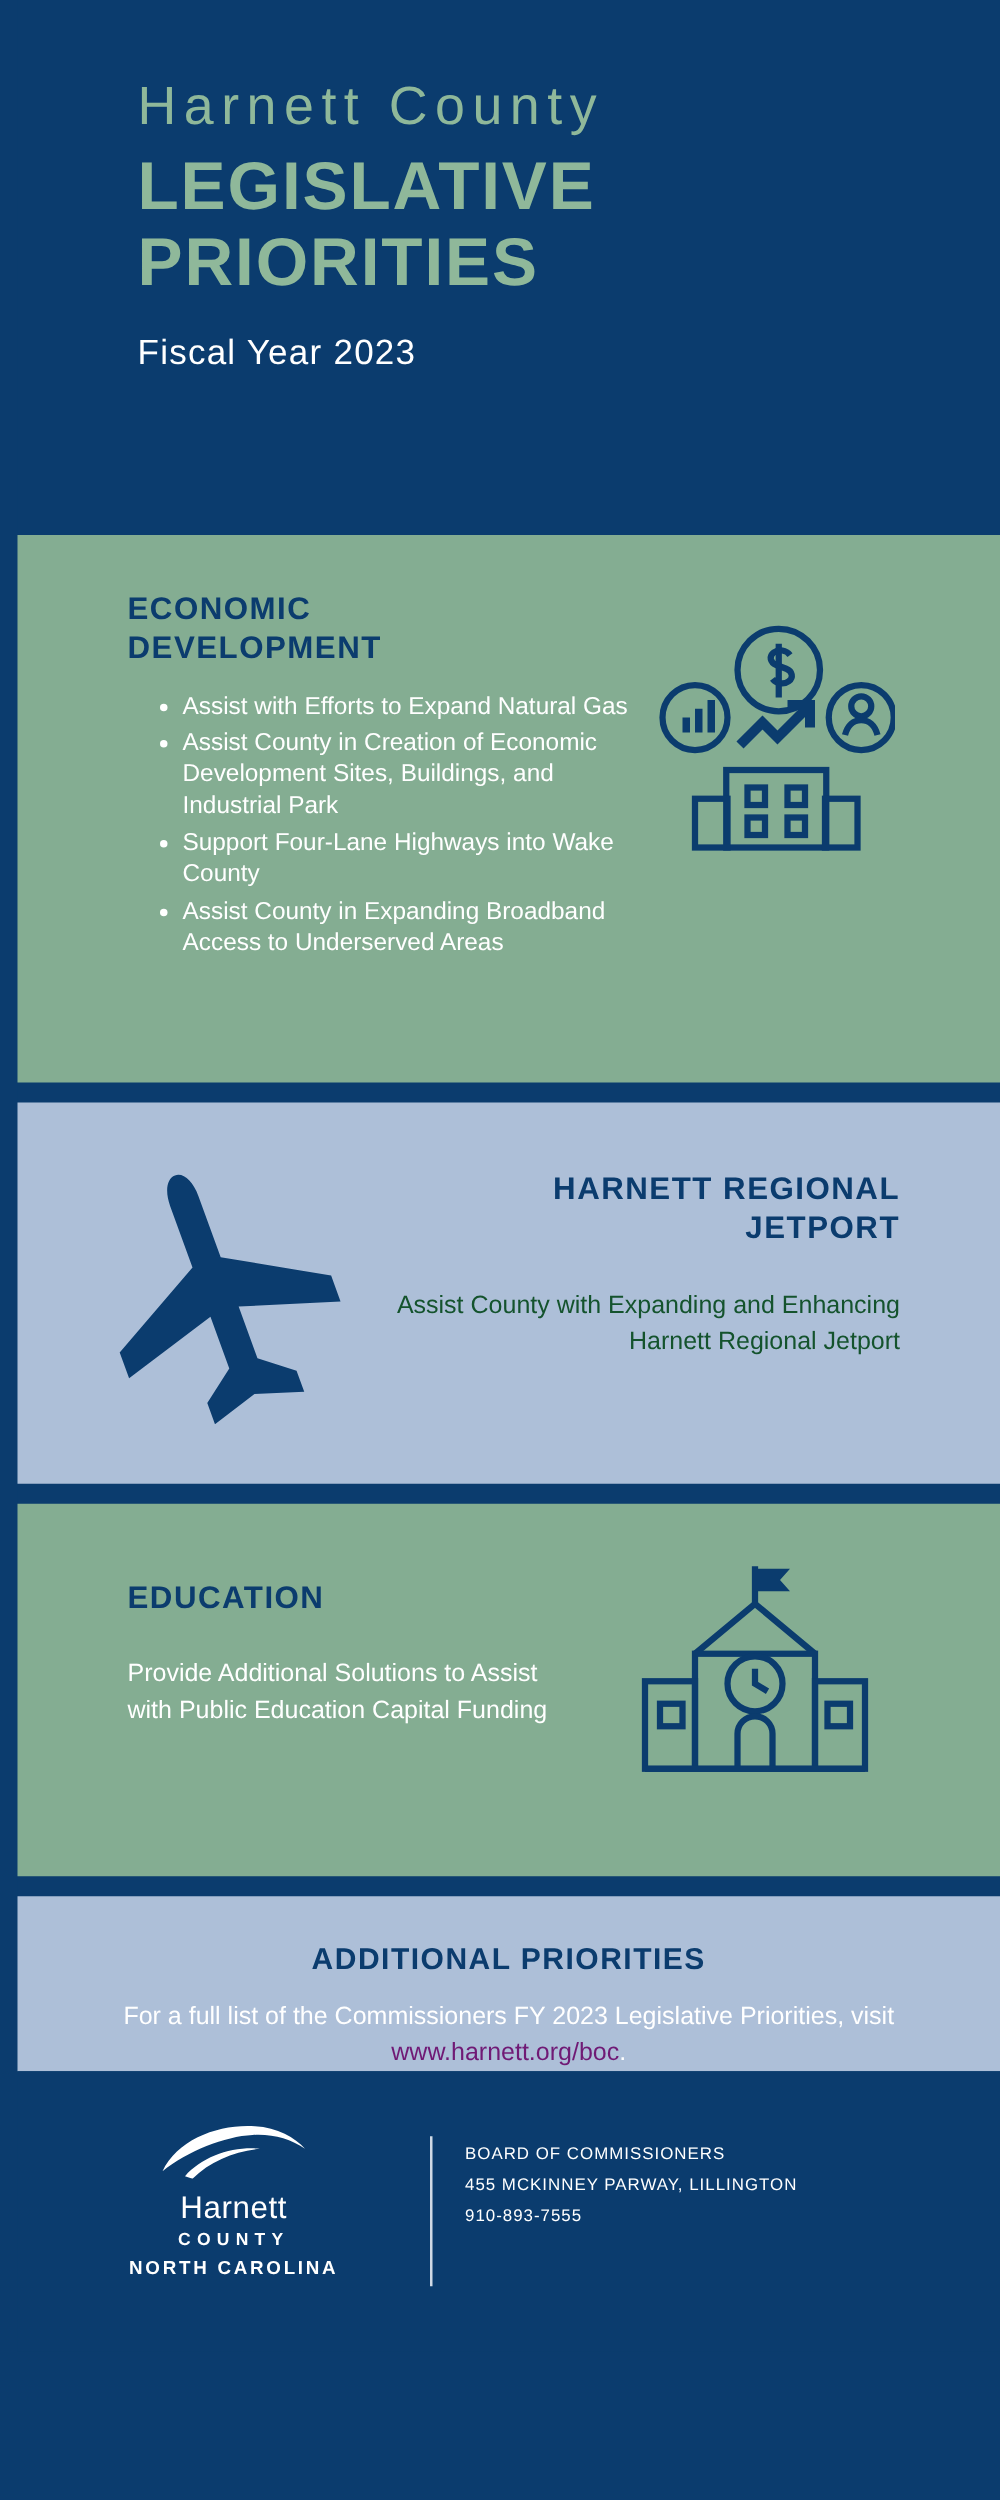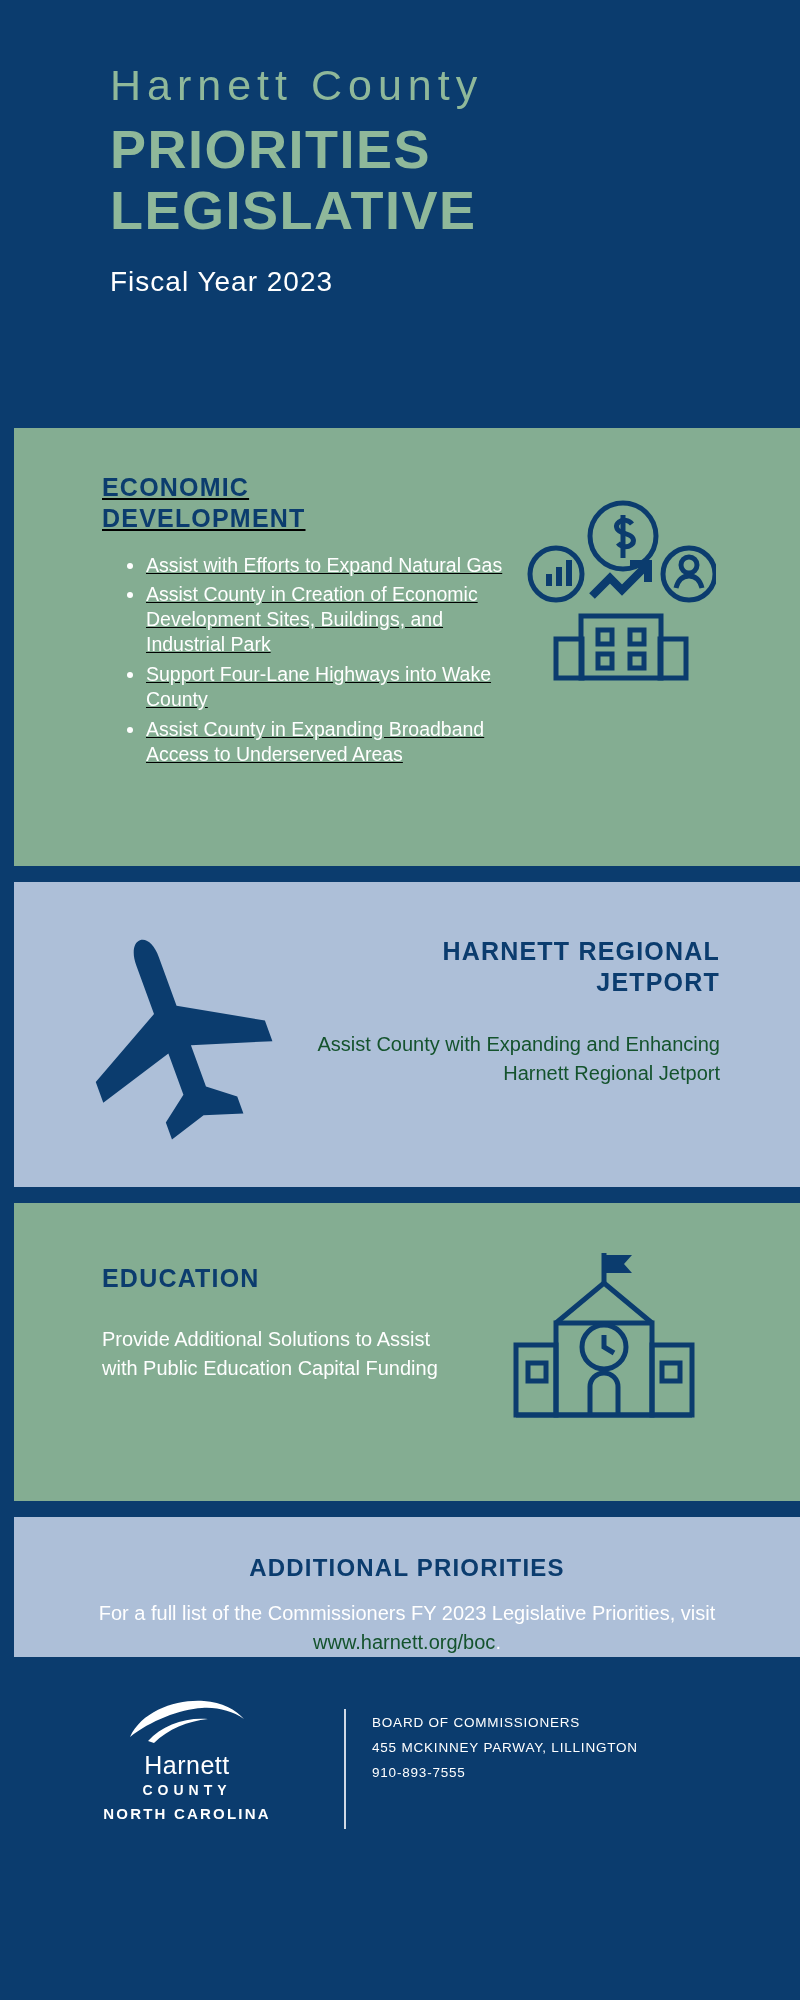--- a/index.html
+++ b/index.html
@@ -74,21 +74,20 @@
     letter-spacing: 1.2px;
     text-transform: uppercase;
     line-height: 1.25;
   }
 
   
   #econ {
     height: 438px;
     padding: 44px 0 0 0;
     position: relative;
-    text-decoration: underline;
   }
   #econ .sec-head {
     margin-left: 88px;
     max-width: 260px;
   }
   #econ ul {
     margin: 18px 0 0 96px;
     padding-left: 36px;
     max-width: 360px;
     color: #ffffff;
@@ -170,21 +169,21 @@
   #add .sec-head {
     font-size: 24px;
   }
   #add .body-text {
     color: #ffffff;
     font-size: 20px;
     line-height: 1.45;
     margin-top: 16px;
   }
   #add .link {
-    color: #14532d;
+    color: #701a75;
     text-decoration: none;
   }
 
   
   .footer {
     background: #0b3c6e;
     height: 224px;
     position: relative;
   }
   .logo {
@@ -231,22 +230,22 @@
     text-transform: uppercase;
   }
 </style>
 </head>
 <body>
 
 <div class="page">
 
   <div class="header">
     <div class="header-county">Harnett County</div>
+    <div class="header-title">LEGISLATIVE</div>
     <div class="header-title">PRIORITIES</div>
-    <div class="header-title">LEGISLATIVE</div>
     <div class="header-sub">Fiscal Year 2023</div>
   </div>
 
   <div class="sec-green" id="econ">
     <div class="sec-head">
       <div>ECONOMIC</div>
       <div>DEVELOPMENT</div>
     </div>
     <ul>
       <li>Assist with Efforts to Expand Natural Gas</li>

